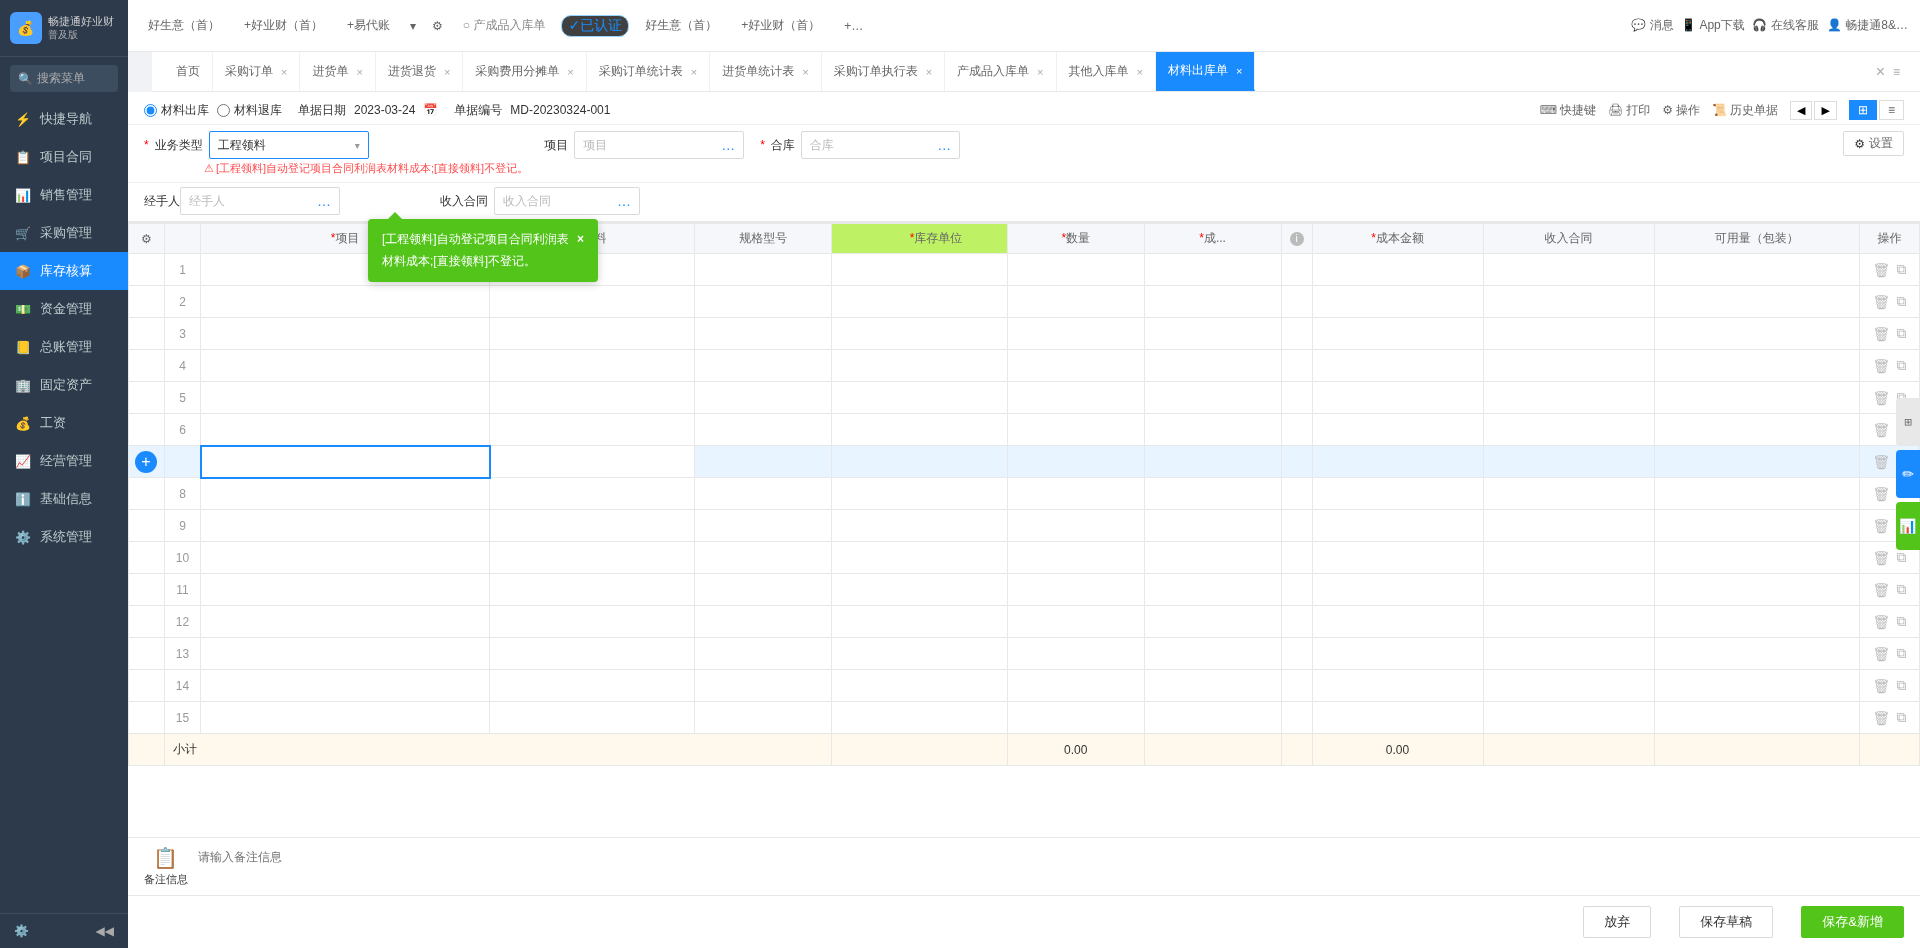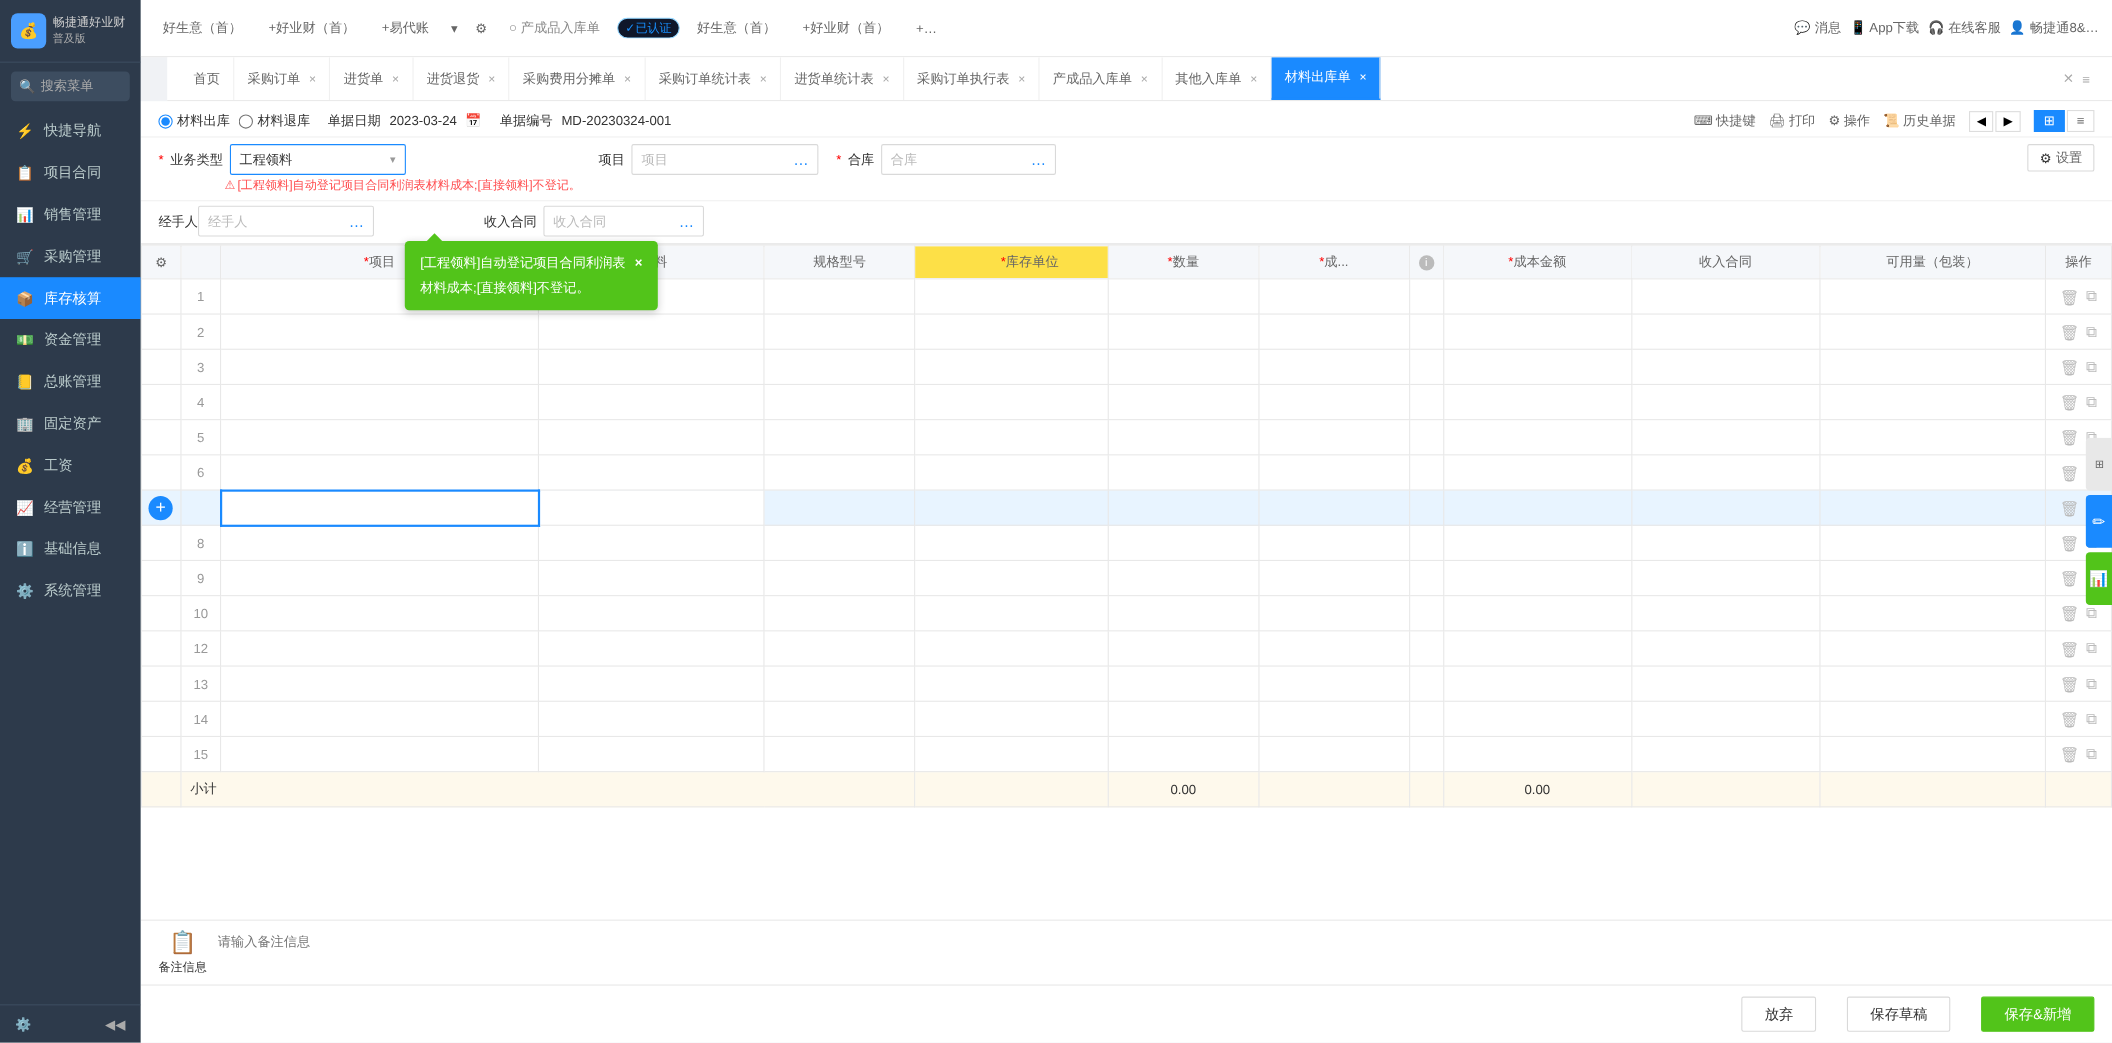--- a/index.html
+++ b/index.html
@@ -42,21 +42,21 @@
     table { width: 100%; border-collapse: collapse; font-size: 12px; }
     th { background: #f5f7fa; color: #666; padding: 6px 8px; border: 1px solid #e8e8e8; text-align: center; white-space: nowrap; font-weight: normal; position: sticky; top: 0; z-index: 2; }
     td { padding: 4px 6px; border: 1px solid #e8e8e8; text-align: center; height: 32px; }
     .row-num { color: #999; text-align: center; width: 36px; }
     .action-cell { display: flex; align-items: center; justify-content: center; gap: 6px; }
     .action-icon { color: #bbb; cursor: pointer; font-size: 14px; }
     .add-row-btn { width: 22px; height: 22px; background: #1a8aff; color: #fff; border: none; border-radius: 50%; cursor: pointer; font-size: 16px; display: flex; align-items: center; justify-content: center; }
     .subtotal-row td { background: #fef9ec; font-weight: 500; }
     .btn { padding: 6px 20px; border-radius: 2px; font-size: 13px; cursor: pointer; border: 1px solid #d9d9d9; background: #fff; color: #333; }
     .btn-success { background: #52c41a; color: #fff; border-color: #52c41a; }
-    .verified-badge { background: #0f172a; color: #1890ff; border: 1px solid #91d5ff; padding: 1px 6px; border-radius: 10px; font-size: 11px; }
+    .verified-badge { background: #404040; color: #1890ff; border: 1px solid #91d5ff; padding: 1px 6px; border-radius: 10px; font-size: 14px; }
   </style>
 </head>
 <body>
 
 <div class="app-container">
 
   <div class="sidebar">
     <div class="sidebar-logo">
       <div class="sidebar-logo-icon">💰</div>
       <div>
@@ -309,21 +309,21 @@
         <table>
           <thead>
             <tr>
               <th style="width:36px; background:#f5f7fa; padding:6px 4px;">
                 <span>⚙</span>
               </th>
               <th style="width:32px; background:#f5f7fa;"></th>
               <th style="min-width:100px; background:#f5f7fa;"><span style="color:red;">*</span>项目</th>
               <th style="min-width:120px; background:#f5f7fa;"><span style="color:red;">*</span>材料</th>
               <th style="min-width:80px; background:#f5f7fa;">规格型号</th>
-              <th style="min-width:80px; background:#fde047;padding-left:41px;"><span style="color:red;">*</span>库存单位</th>
+              <th style="min-width:80px; background:#bef264;padding-left:41px;"><span style="color:red;">*</span>库存单位</th>
               <th style="min-width:80px; background:#f5f7fa;"><span style="color:red;">*</span>数量</th>
               <th style="min-width:80px; background:#f5f7fa;"><span style="color:red;">*</span>成...</th>
               <th style="width:20px; background:#f5f7fa;">
                 <span style="display:inline-flex; align-items:center; justify-content:center; width:14px; height:14px; background:#bbb; color:#fff; border-radius:50%; font-size:10px;">i</span>
               </th>
               <th style="min-width:100px; background:#f5f7fa;"><span style="color:red;">*</span>成本金额</th>
               <th style="min-width:100px; background:#f5f7fa;">收入合同</th>
               <th style="min-width:120px; background:#f5f7fa;">可用量（包装）</th>
               <th style="min-width:60px; background:#f5f7fa; width:60px;">操作</th>
             </tr>
@@ -527,20 +527,40 @@
                 <td></td>
               <td>
                   <div class="action-cell">
                     <span class="action-icon">🗑</span>
                     <span class="action-icon">⧉</span>
                   </div>
                 </td>
             </tr>
             <tr>
               <td></td>
+              <td class="row-num">11</td>
+              <td></td>
+                <td></td>
+                <td></td>
+                <td></td>
+                <td></td>
+                <td></td>
+                <td></td>
+                <td></td>
+                <td></td>
+                <td></td>
+              <td>
+                  <div class="action-cell">
+                    <span class="action-icon">🗑</span>
+                    <span class="action-icon">⧉</span>
+                  </div>
+                </td>
+            </tr>
+            <tr>
+              <td></td>
               <td class="row-num">12</td>
               <td></td>
                 <td></td>
                 <td></td>
                 <td></td>
                 <td></td>
                 <td></td>
                 <td></td>
                 <td></td>
                 <td></td>

